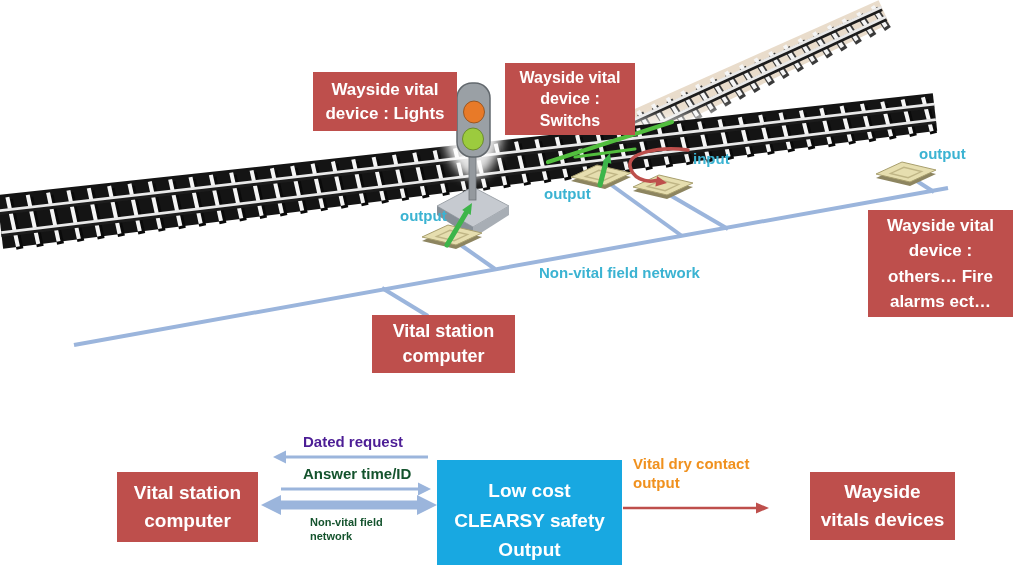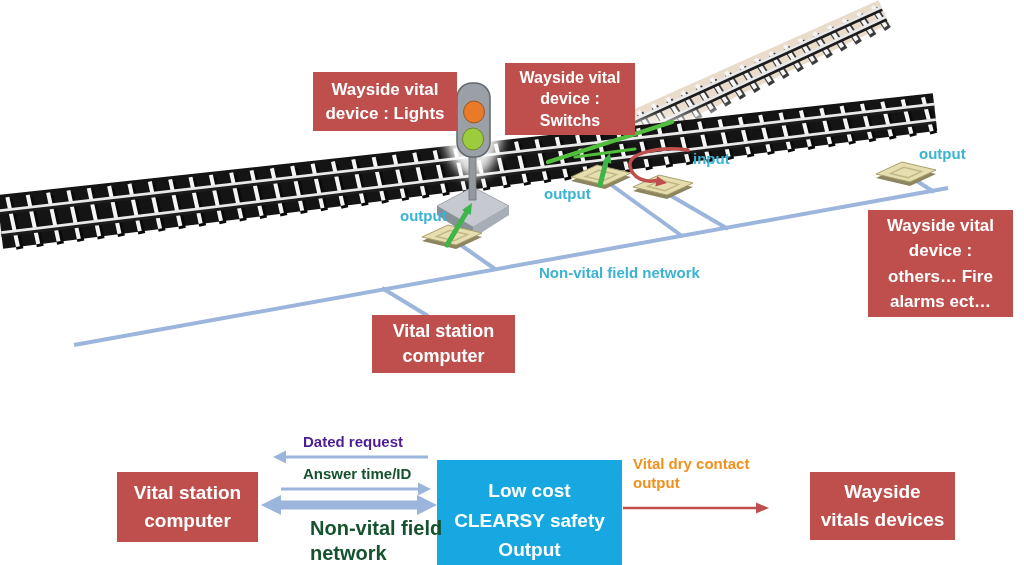--- a/index.html
+++ b/index.html
@@ -25,21 +25,21 @@
   #box-station-bottom{left:117px;top:472px;width:141px;height:70px;font-size:19px;line-height:1.5;}
   #box-safety  {left:437px;top:460px;width:185px;height:121px;font-size:19px;line-height:1.55;}
   #box-devices {left:770px;top:472px;width:145px;height:68px;font-size:19px;line-height:1.5;margin-left:40px;}
   #lbl-output-lights {left:400px;top:207px;font-size:15px;}
   #lbl-output-switch {left:544px;top:185px;font-size:15px;}
   #lbl-input-switch  {left:693px;top:150px;font-size:15px;}
   #lbl-output-others {left:919px;top:145px;font-size:15px;}
   #lbl-network-scene {left:539px;top:264px;font-size:15px;}
   #lbl-dated   {left:303px;top:433px;font-size:15px;}
   #lbl-answer  {left:303px;top:465px;font-size:15px;}
-  #lbl-network-flow{left:310px;top:516px;font-size:20px;line-height:1.25;}
+  #lbl-network-flow{left:310px;top:516px;font-size:11px;line-height:1.25;}
   #lbl-drycontact{left:633px;top:455px;font-size:15px;line-height:1.25;}
 </style>
 </head>
 <body>
 
 <div class="stage">
 
 <svg class="scene" width="1024" height="565" viewBox="0 0 1024 565">
   <defs>
     <filter id="blur5" x="-30%" y="-30%" width="160%" height="160%">

